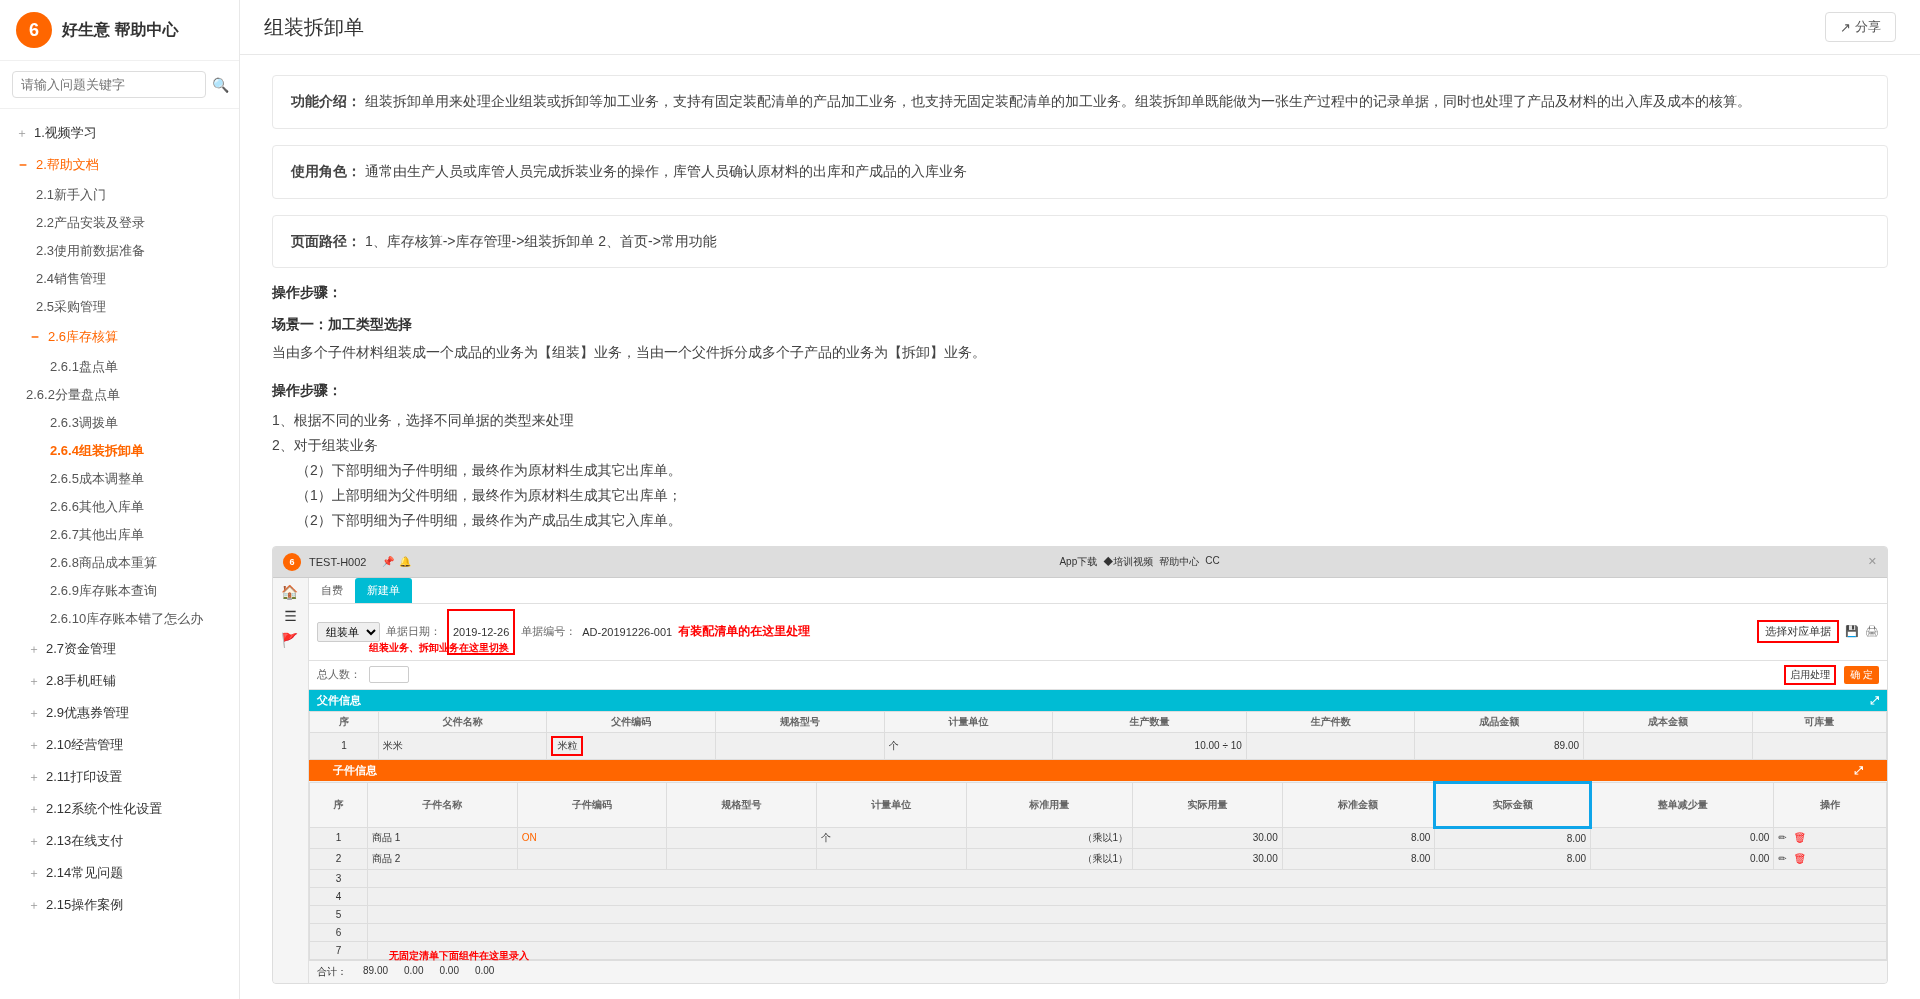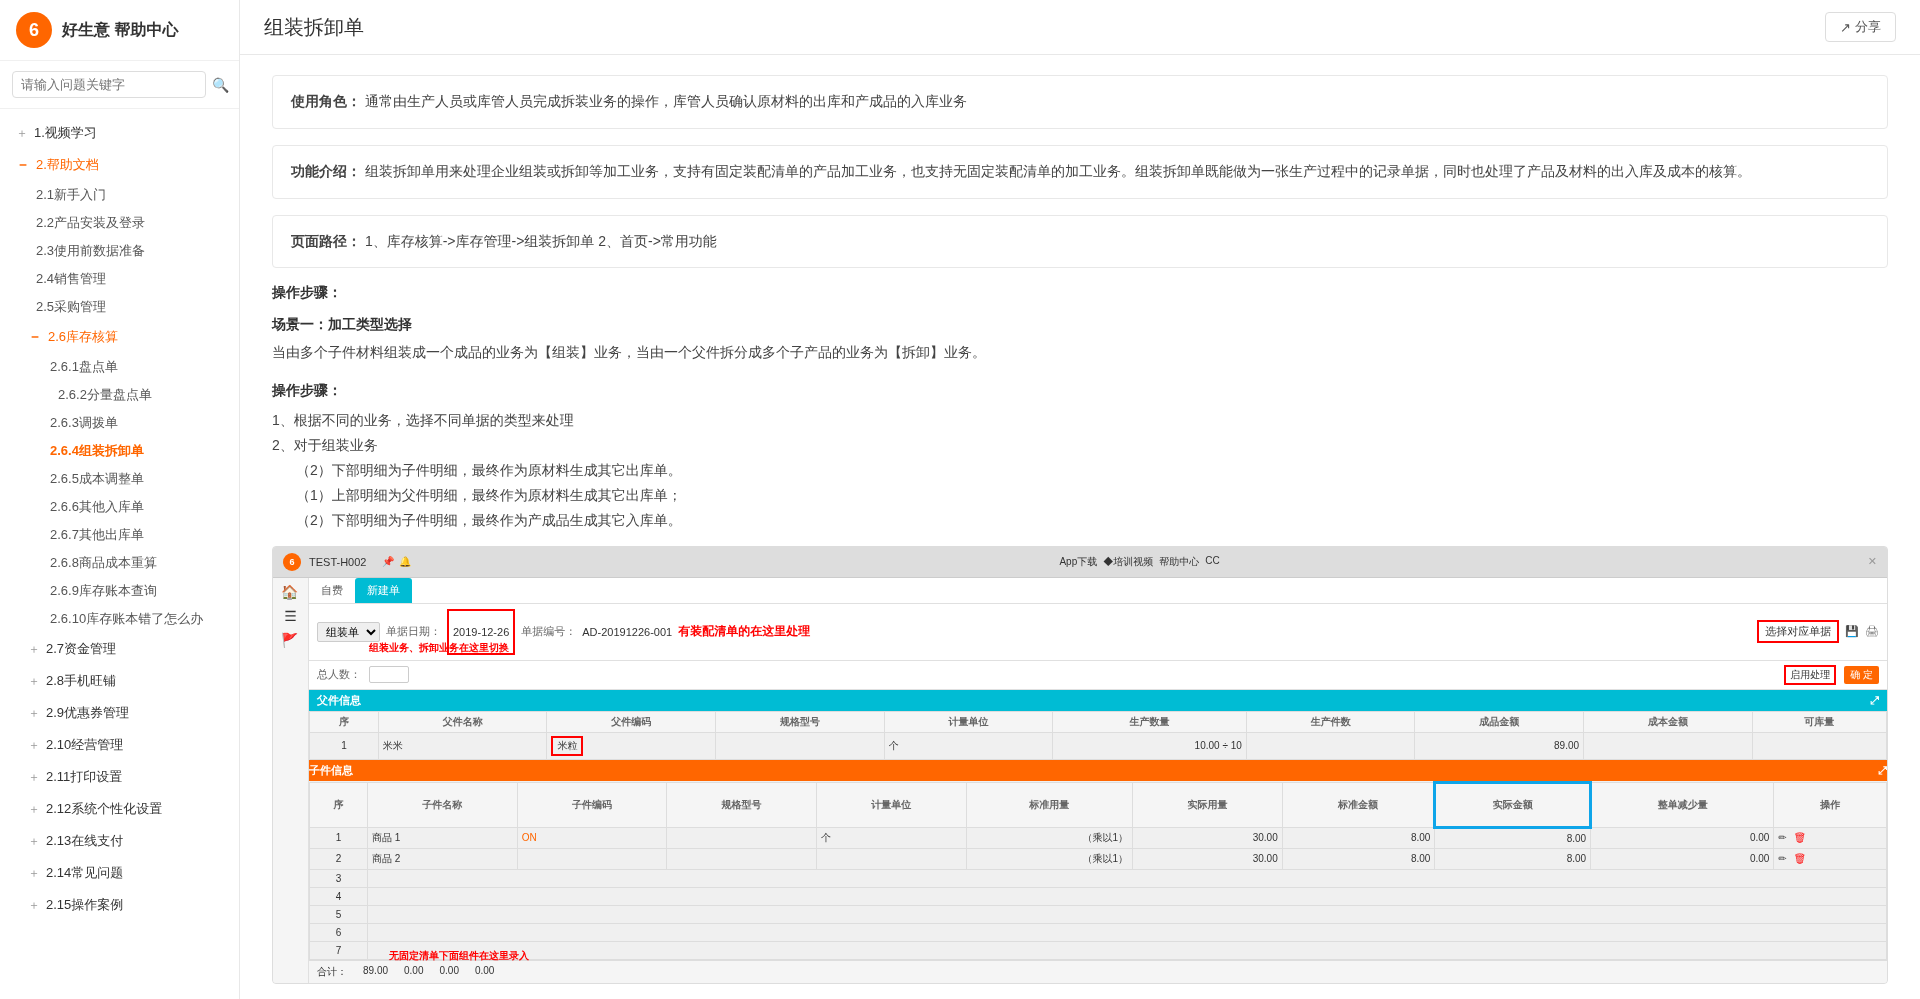--- a/index.html
+++ b/index.html
@@ -71,21 +71,21 @@
     <div class="nav-child">2.2产品安装及登录</div>
     <div class="nav-child">2.3使用前数据准备</div>
     <div class="nav-child">2.4销售管理</div>
     <div class="nav-child">2.5采购管理</div>
 
     <div class="nav-item section open" style="padding-left:28px;">
       <span class="minus-icon">－</span>
       <span>2.6库存核算</span>
     </div>
     <div class="nav-child" style="padding-left:50px;">2.6.1盘点单</div>
-    <div class="nav-child" style="padding-left:58px;">2.6.2分量盘点单</div>
+    <div class="nav-child" style="padding-left:26px;">2.6.2分量盘点单</div>
     <div class="nav-child" style="padding-left:50px;">2.6.3调拨单</div>
     <div class="nav-child active" style="padding-left:50px;">2.6.4组装拆卸单</div>
     <div class="nav-child" style="padding-left:50px;">2.6.5成本调整单</div>
     <div class="nav-child" style="padding-left:50px;">2.6.6其他入库单</div>
     <div class="nav-child" style="padding-left:50px;">2.6.7其他出库单</div>
     <div class="nav-child" style="padding-left:50px;">2.6.8商品成本重算</div>
     <div class="nav-child" style="padding-left:50px;">2.6.9库存账本查询</div>
     <div class="nav-child" style="padding-left:50px;">2.6.10库存账本错了怎么办</div>
     <div class="nav-item section" style="padding-left:28px;">
       <span class="icon">＋</span>
@@ -132,29 +132,29 @@
     <button class="share-btn">
       <span style="font-size:13px;">↗</span>
       <span>分享</span>
     </button>
   </div>
 
   <div class="content-area">
 
     <div class="info-block">
       <p>
+        <strong>功能介绍：</strong>
+        <span>组装拆卸单用来处理企业组装或拆卸等加工业务，支持有固定装配清单的产品加工业务，也支持无固定装配清单的加工业务。组装拆卸单既能做为一张生产过程中的记录单据，同时也处理了产品及材料的出入库及成本的核算。</span>
+      </p>
+    </div>
+
+    <div class="info-block">
+      <p>
         <strong>使用角色：</strong>
         <span>通常由生产人员或库管人员完成拆装业务的操作，库管人员确认原材料的出库和产成品的入库业务</span>
-      </p>
-    </div>
-
-    <div class="info-block">
-      <p>
-        <strong>功能介绍：</strong>
-        <span>组装拆卸单用来处理企业组装或拆卸等加工业务，支持有固定装配清单的产品加工业务，也支持无固定装配清单的加工业务。组装拆卸单既能做为一张生产过程中的记录单据，同时也处理了产品及材料的出入库及成本的核算。</span>
       </p>
     </div>
 
     <div class="info-block">
       <p>
         <strong>页面路径：</strong>
         <span>1、库存核算-&gt;库存管理-&gt;组装拆卸单  2、首页-&gt;常用功能</span>
       </p>
     </div>
 
@@ -264,21 +264,21 @@
                 <td style="border:1px solid #ddd;padding:3px 4px;text-align:right;">10.00 ÷ 10</td>
                 <td style="border:1px solid #ddd;padding:3px 4px;text-align:right;"></td>
                 <td style="border:1px solid #ddd;padding:3px 4px;text-align:right;">89.00</td>
                 <td style="border:1px solid #ddd;padding:3px 4px;text-align:right;"></td>
                 <td style="border:1px solid #ddd;padding:3px 4px;text-align:right;"></td>
               </tr>
             </tbody>
           </table>
 
           <div style="position:relative;">
-            <div style="background:#f60;color:#fff;padding:3px 0;font-size:11px;font-weight:bold;display:flex;align-items:center;justify-content:space-between;">
+            <div style="background:#f60;color:#fff;padding:3px 24px;font-size:11px;font-weight:bold;display:flex;align-items:center;justify-content:space-between;">
               <span>子件信息</span>
               <span style="font-size:11px;cursor:pointer;">⤢</span>
             </div>
             <table style="width:100%;border-collapse:collapse;font-size:10px;">
               <thead>
                 <tr style="background:#f5f5f5;">
                   <th style="border:1px solid #ddd;padding:3px 4px;color:#666;">序</th>
                   <th style="border:1px solid #ddd;padding:3px 4px;color:#666;">子件名称</th>
                   <th style="border:1px solid #ddd;padding:3px 4px;color:#666;">子件编码</th>
                   <th style="border:1px solid #ddd;padding:3px 4px;color:#666;">规格型号</th>

